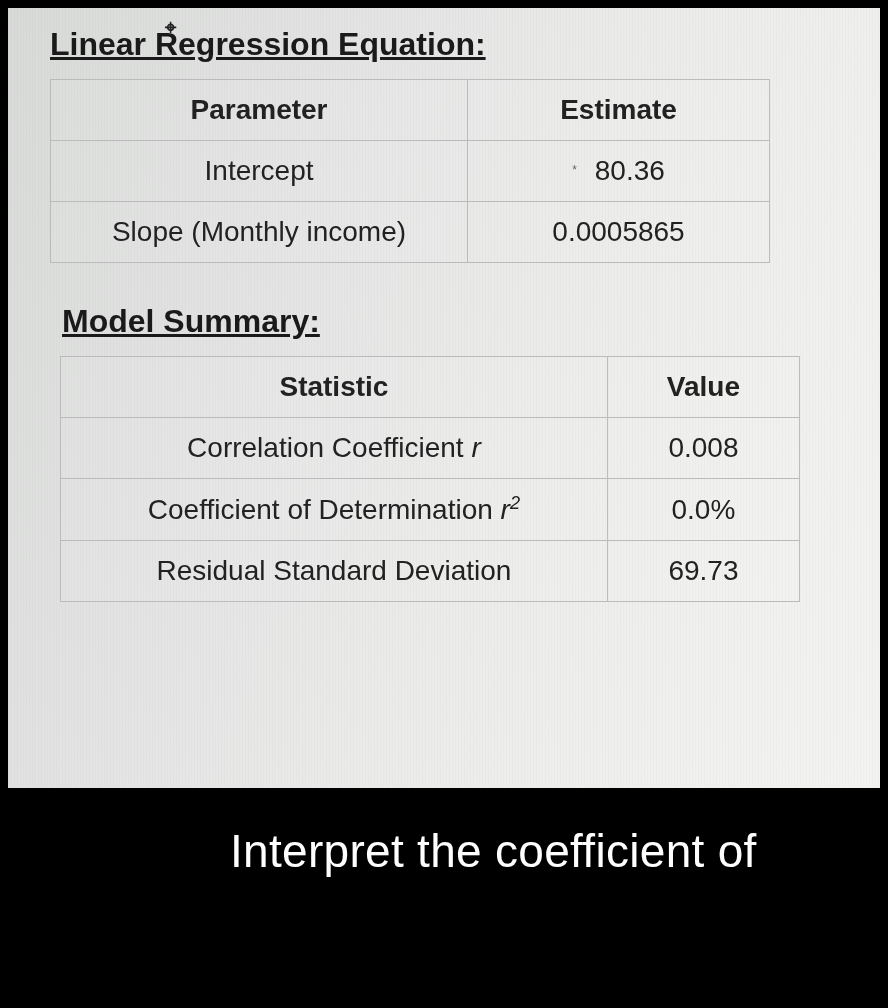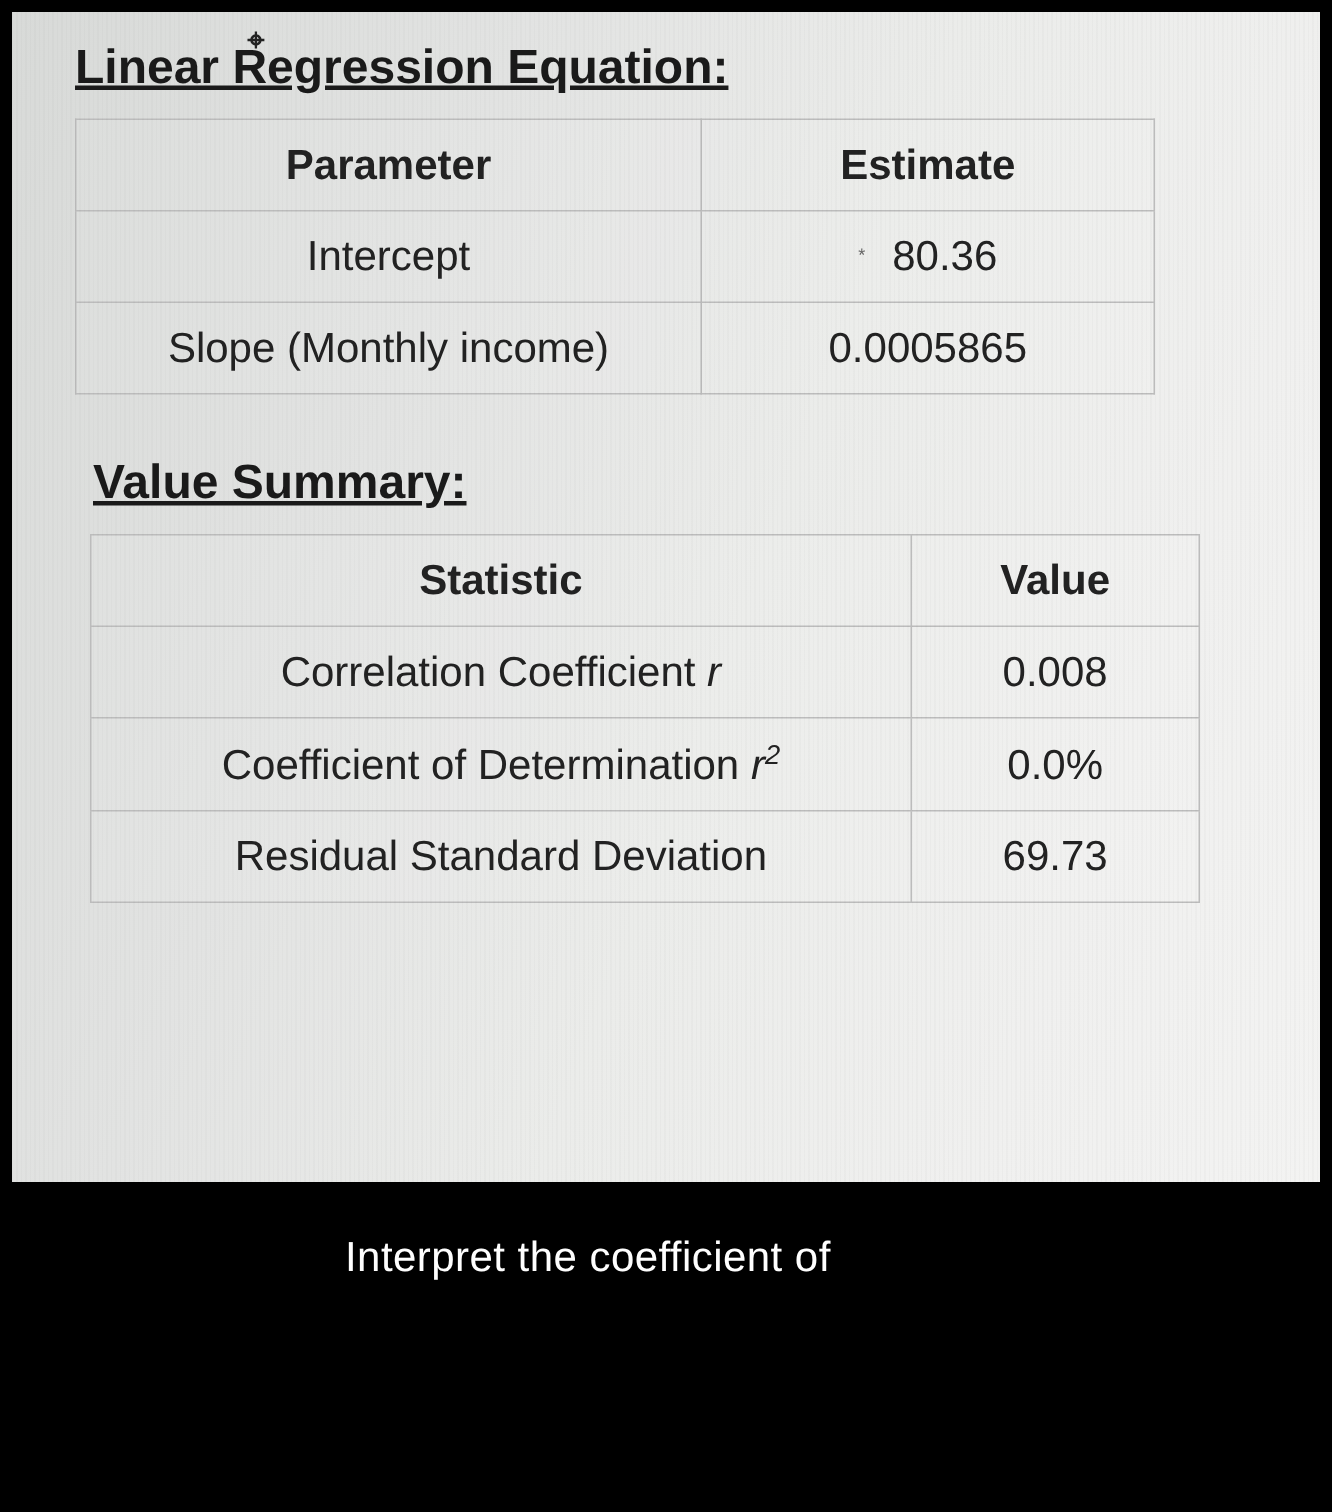--- a/index.html
+++ b/index.html
@@ -94,21 +94,21 @@
     .tiny-mark {
       display: inline-block;
       font-size: 12px;
       color: #666;
       margin-right: 18px;
       vertical-align: middle;
       transform: translateY(-3px);
     }
     .question-block {
       color: #fefefe;
-      font-size: 28px;
+      font-size: 46px;
       font-weight: 400;
       padding: 28px 60px 0 230px;
       line-height: 1.55;
       letter-spacing: 0.3px;
     }
     .italic-cap {
       font-style: italic;
     }
     .model-heading {
       margin-left: 12px;
@@ -135,21 +135,21 @@
       <td>Intercept</td>
       <td><span class="tiny-mark">*</span><span>80.36</span></td>
     </tr>
     <tr>
       <td>Slope (Monthly income)</td>
       <td>0.0005865</td>
     </tr>
   </tbody>
     </table>
 
-  <h2 class="section-heading model-heading">Value Summary:</h2>
+  <h2 class="section-heading model-heading">Model Summary:</h2>
 
   <table class="table2">
     <tbody>
         <tr>
       <th>Statistic</th>
       <th>Value</th>
     </tr>
     <tr>
       <td><span>Correlation Coefficient </span><span class="italic-var">r</span></td>
       <td>0.008</td>

